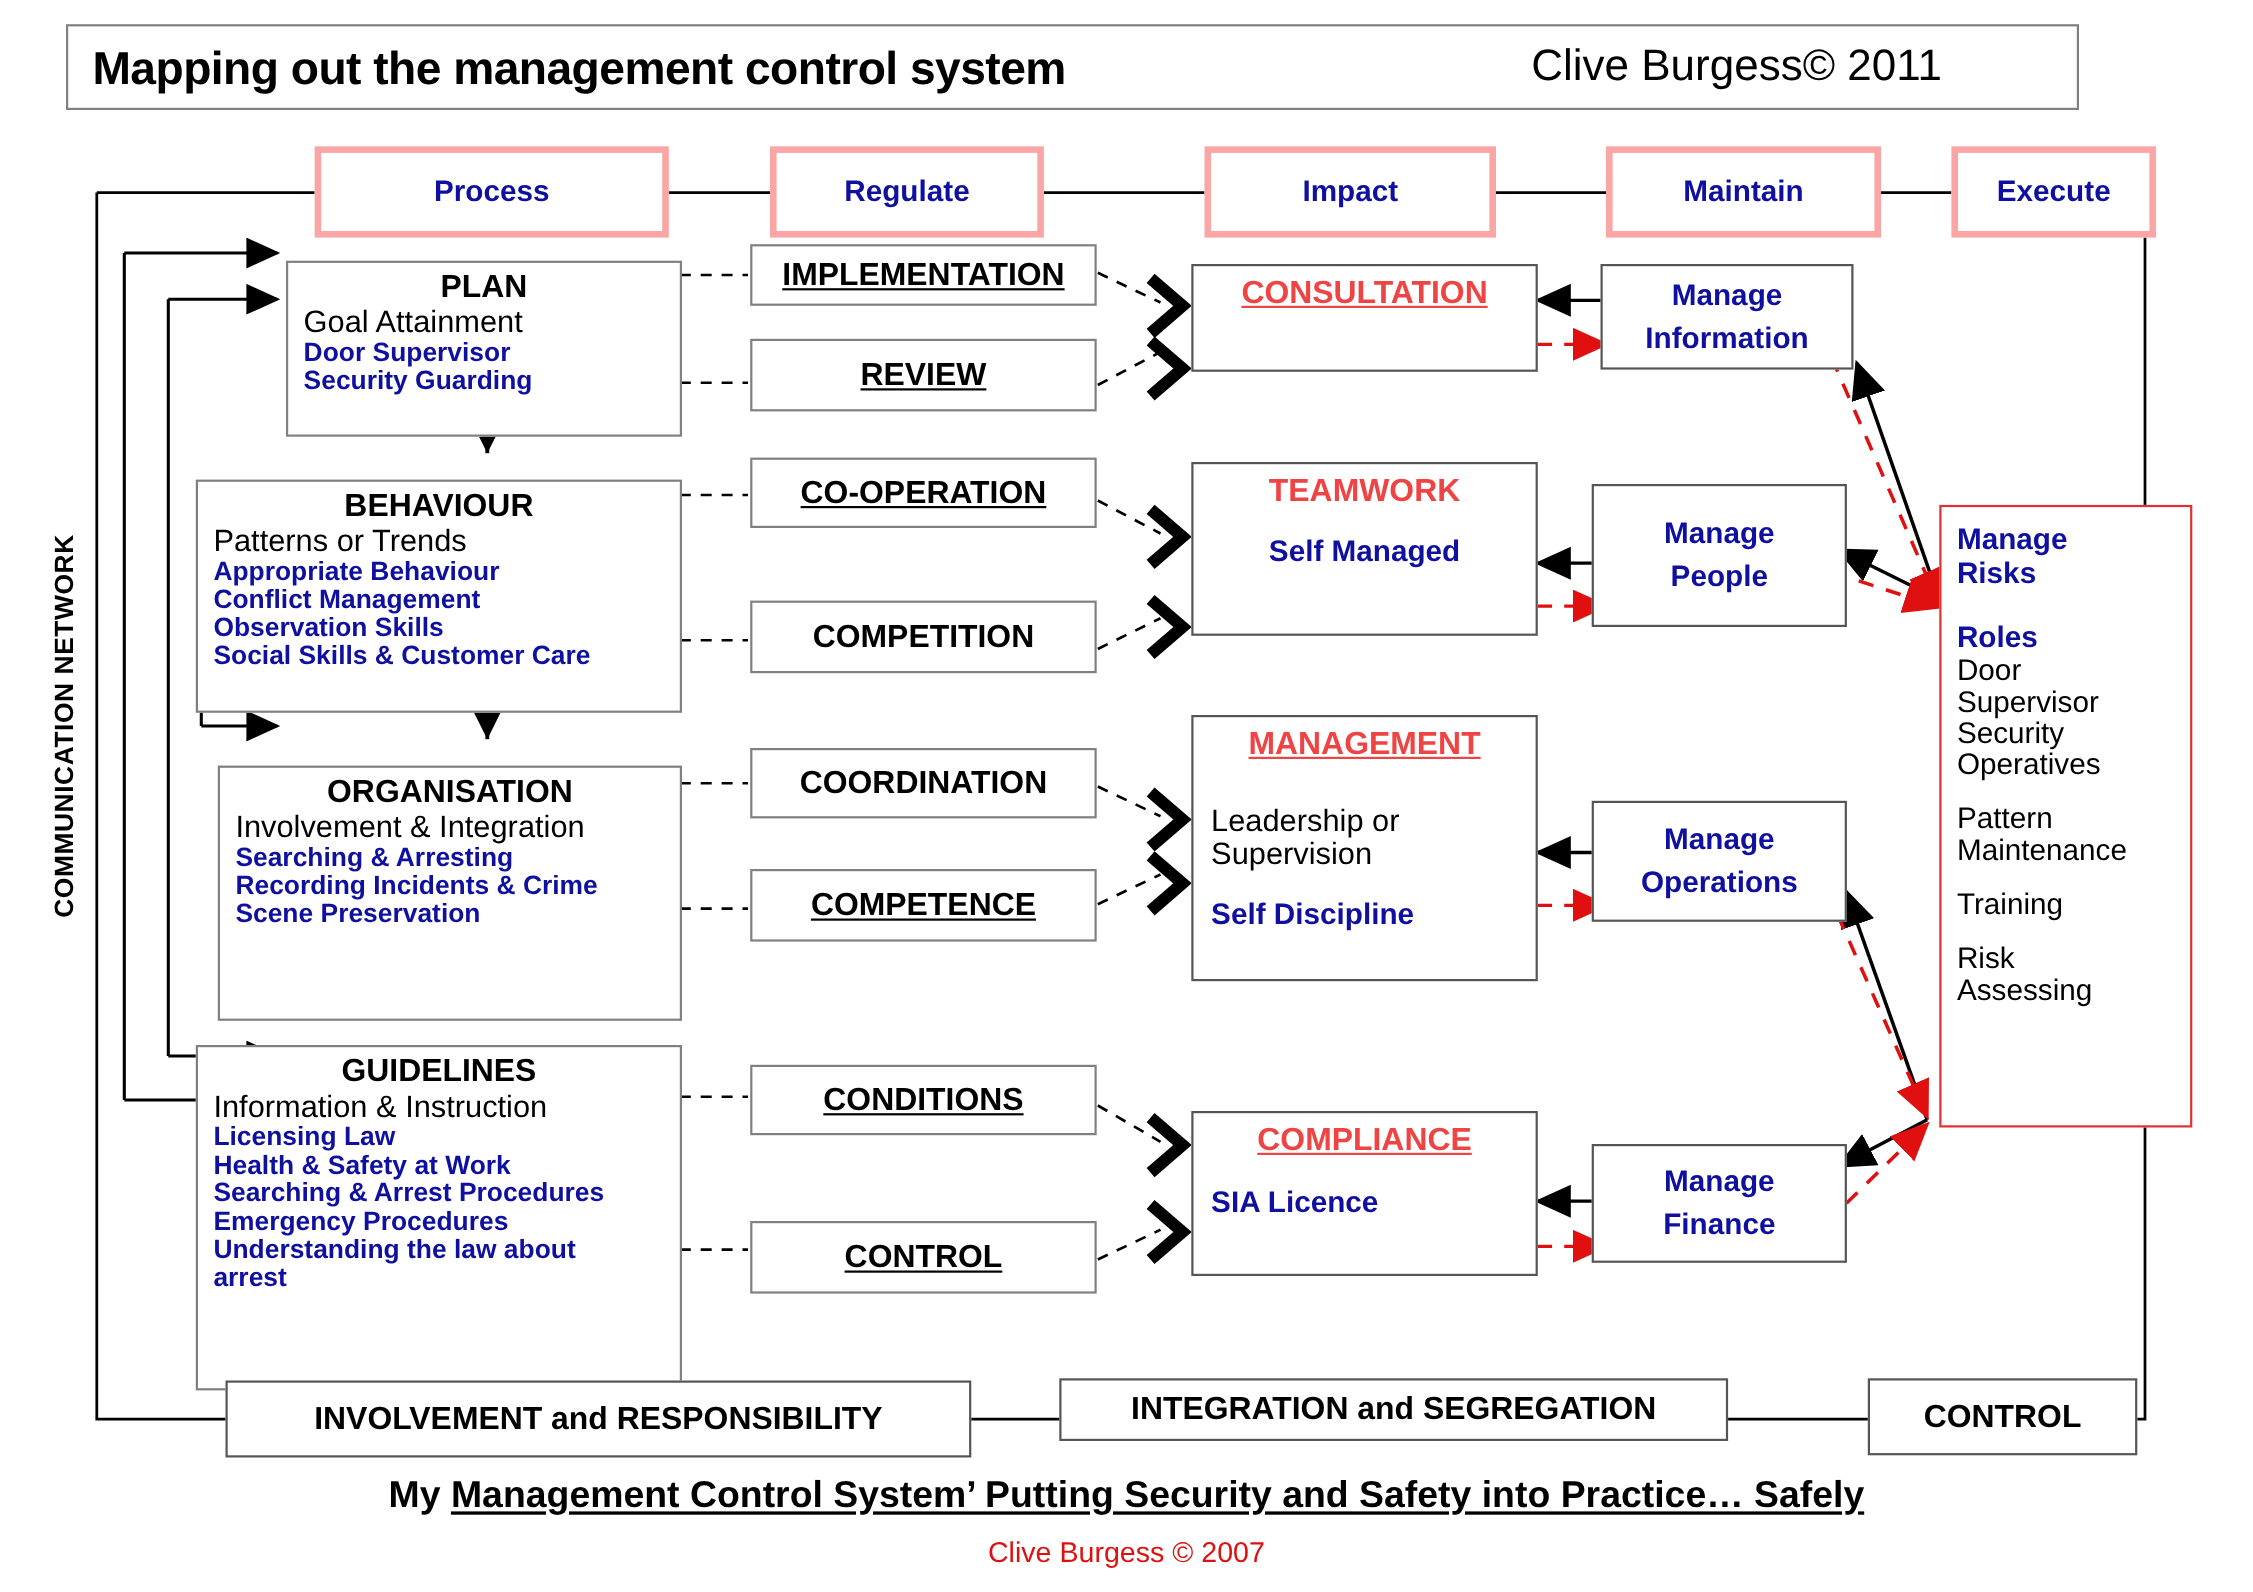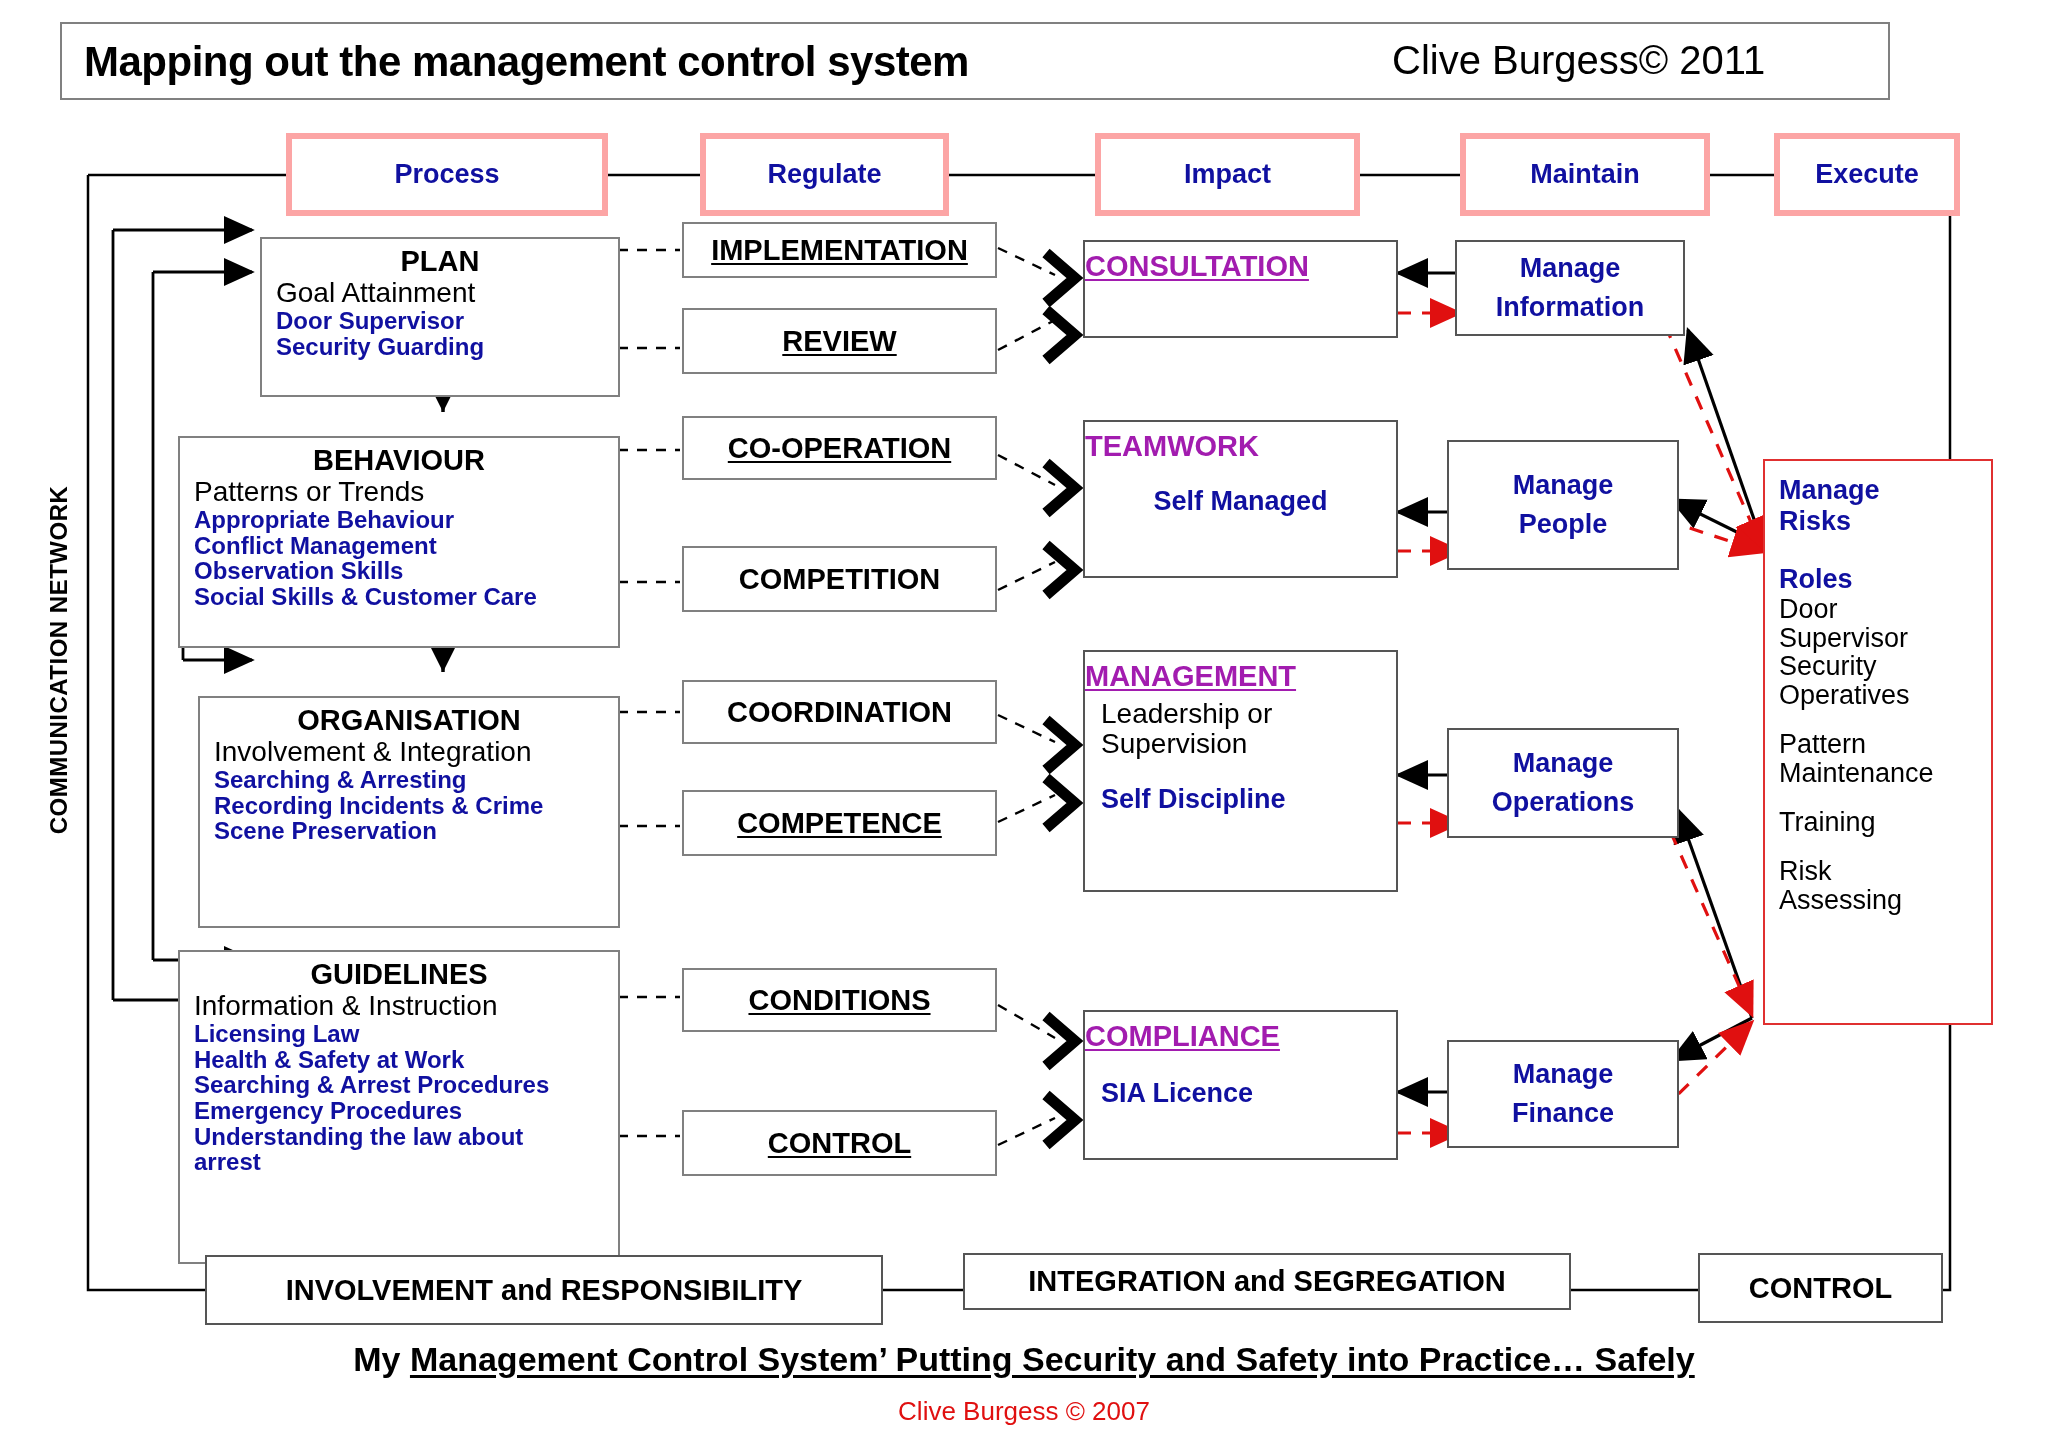--- a/index.html
+++ b/index.html
@@ -30,21 +30,21 @@
   .pbox .blue{font-size:24px;color:#1010A0;font-weight:bold;padding-left:14px;line-height:1.07;}
 
   
   .rbox{position:absolute;box-sizing:border-box;border:2px solid #808080;background:#fff;
         display:flex;align-items:center;justify-content:center;}
   .rbox span{font-size:29px;font-weight:bold;color:#000;}
   .u{text-decoration:underline;text-underline-offset:3px;}
 
   
   .ibox{position:absolute;box-sizing:border-box;border:2px solid #555;background:#fff;}
-  .ibox .ttl{text-align:left;font-weight:bold;font-size:29px;color:#a21caf;margin-top:8px;}
+  .ibox .ttl{text-align:center;font-weight:bold;font-size:29px;color:#ef4444;margin-top:8px;}
   .ibox .txt{font-size:28px;color:#000;padding-left:16px;line-height:1.07;}
   .ibox .blue{font-size:27px;color:#1010A0;font-weight:bold;padding-left:16px;line-height:1.07;}
 
   
   .mbox{position:absolute;box-sizing:border-box;border:2px solid #555;background:#fff;
         display:flex;flex-direction:column;align-items:center;justify-content:center;
         color:#1010A0;font-weight:bold;font-size:27px;line-height:1.45;}
 
   
   #risks{position:absolute;left:1763px;top:459px;width:230px;height:566px;
@@ -264,21 +264,21 @@
     <div class="ttl"><span class="u">CONSULTATION</span></div>
   </div>
 
   <div class="ibox" style="left:1083px;top:420px;width:315px;height:158px;">
     <div class="ttl">TEAMWORK</div>
     <div class="blue" style="margin-top:24px;text-align:center;padding-left:0;">Self Managed</div>
   </div>
 
   <div class="ibox" style="left:1083px;top:650px;width:315px;height:242px;">
     <div class="ttl"><span class="u">MANAGEMENT</span></div>
-    <div class="txt" style="margin-top:6px;">Leadership or</div>
+    <div class="txt" style="margin-top:38px;">Leadership or</div>
     <div class="txt">Supervision</div>
     <div class="blue" style="margin-top:26px;">Self Discipline</div>
   </div>
 
   <div class="ibox" style="left:1083px;top:1010px;width:315px;height:150px;">
     <div class="ttl"><span class="u">COMPLIANCE</span></div>
     <div class="blue" style="margin-top:26px;">SIA Licence</div>
   </div>
 
   <div class="mbox" style="left:1455px;top:240px;width:230px;height:96px;">

